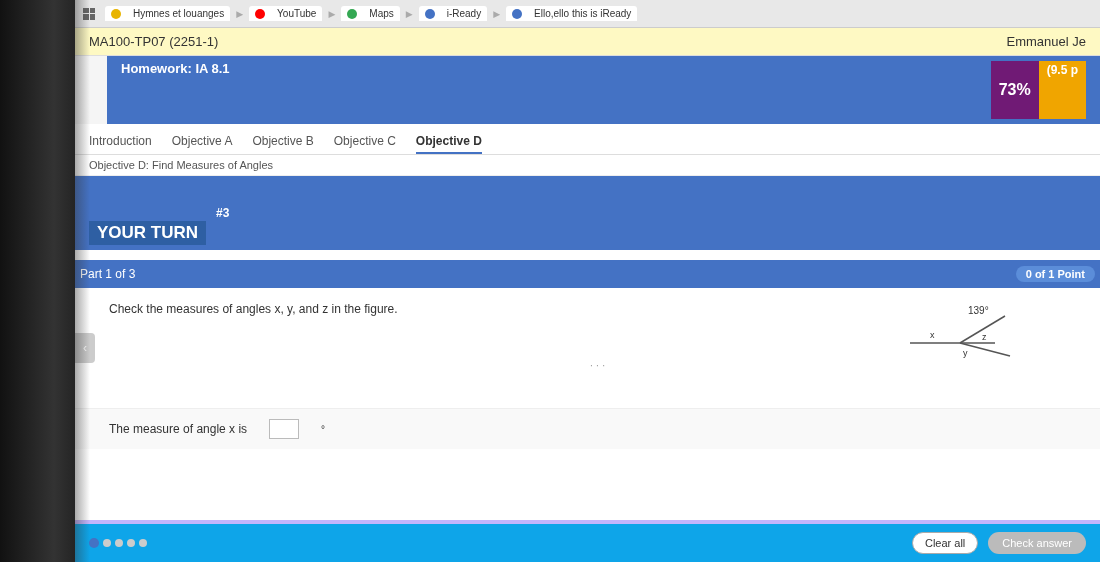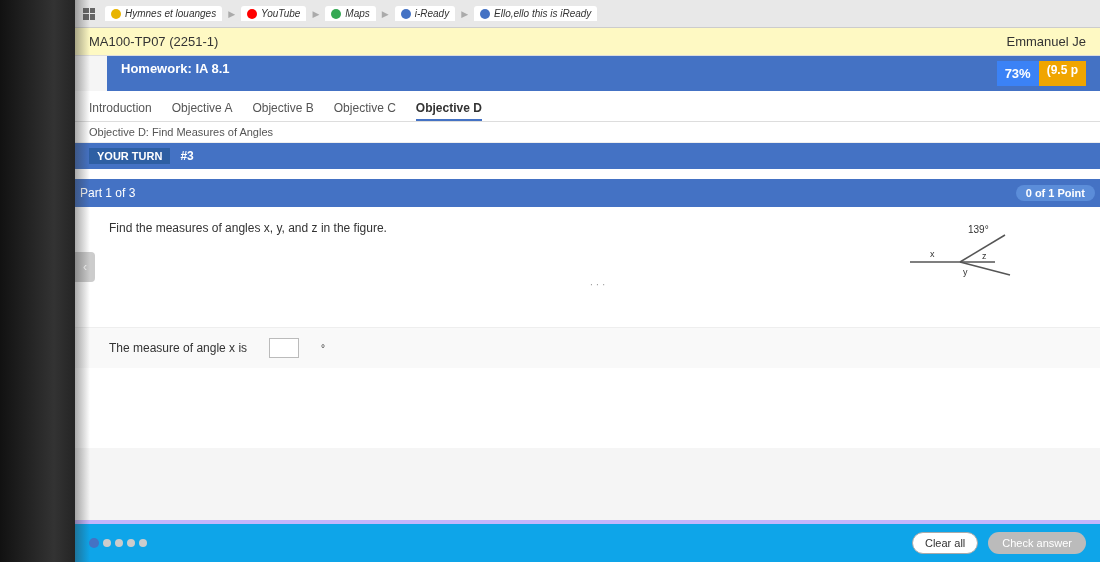--- a/index.html
+++ b/index.html
@@ -56,27 +56,26 @@
       margin-right: 4px;
     }
     .tab-grid-icon span {
       background: #666;
       display: block;
     }
 
     .browser-tab {
       display: flex;
       align-items: center;
-      gap: 4px;
+      gap: 12px;
       padding: 2px 6px;
       background: white;
       border-radius: 3px 3px 0 0;
       font-size: 10px;
       color: #333;
-      font-style: italic;
     }
 
     .tab-favicon {
       width: 10px;
       height: 10px;
       border-radius: 50%;
       display: inline-block;
     }
 
     .tab-sep { color: #aaa; font-size: 9px; }
@@ -104,24 +103,24 @@
       justify-content: space-between;
       margin-left: 32px;
     }
 
     .score-badge {
       display: flex;
       gap: 0;
     }
 
     .score-pct {
-      background: #3b82f6;
-      color: white;
-      padding: 5px 8px;
-      font-size: 13px;
+      background: #701a75;
+      color: white;
+      padding: 20px 8px;
+      font-size: 16px;
       font-weight: bold;
     }
 
     .score-pts {
       background: #f0a500;
       color: white;
       padding: 2px 8px;
       font-size: 12px;
       font-weight: bold;
     }
@@ -165,22 +164,23 @@
       padding: 5px 14px;
       display: flex;
       align-items: center;
       gap: 10px;
     }
 
     .your-turn-label {
       background: #2e5fa3;
       color: white;
       padding: 2px 8px;
-      font-size: 11px;
-      font-weight: bold;
+      font-size: 17px;
+      font-weight: bold;
+      margin-top: 40px;
     }
 
     .your-turn-num {
       color: white;
       font-size: 12px;
       font-weight: bold;
     }
 
     
     .white-bar {
@@ -438,21 +438,21 @@
 
   <div class="part-header">
     <span>Part 1 of 3</span>
     <span class="points-badge">0 of 1 Point</span>
   </div>
 
   <div class="question-area">
 
     <div class="left-nav-arrow">‹</div>
 
-    <p class="question-text" style="margin-left:20px;">Find the measures of angles x, y, and z in the figure.</p>
+    <p class="question-text" style="margin-left:20px;">Check the measures of angles x, y, and z in the figure.</p>
 
     <div class="angle-figure">
       <svg width="120" height="80" viewBox="0 0 120 80">
 
         <line x1="10" y1="45" x2="95" y2="45" stroke="#555" stroke-width="1.5"></line>
 
         <line x1="60" y1="45" x2="105" y2="18" stroke="#555" stroke-width="1.5"></line>
 
         <line x1="60" y1="45" x2="110" y2="58" stroke="#555" stroke-width="1.5"></line>
 

